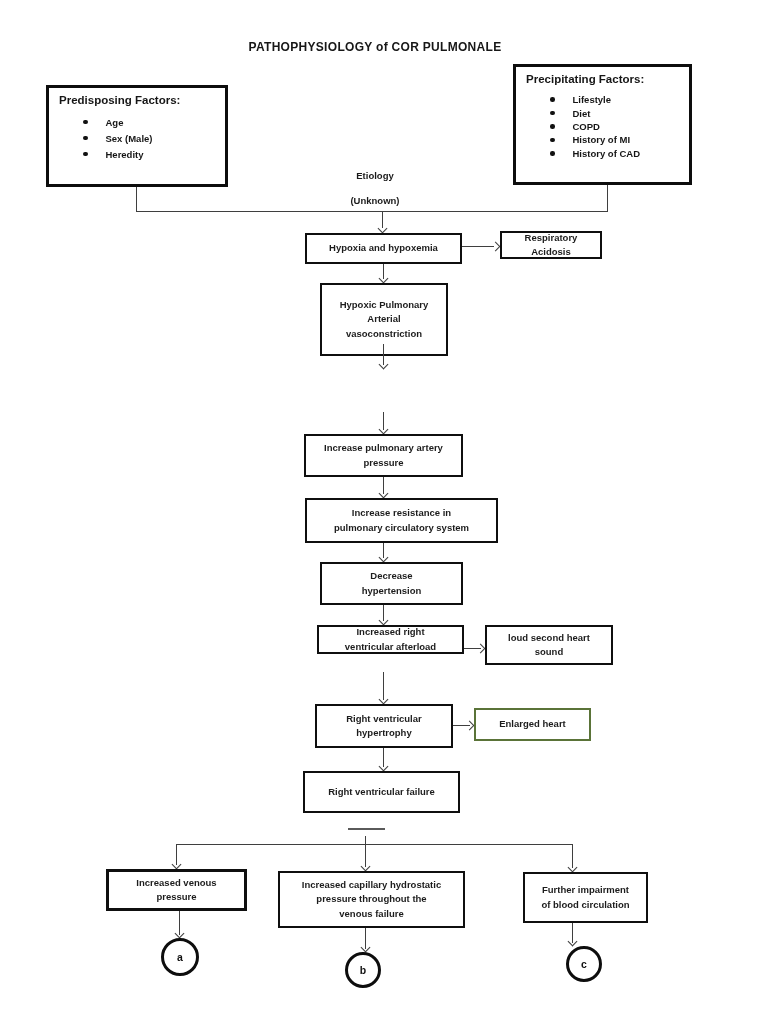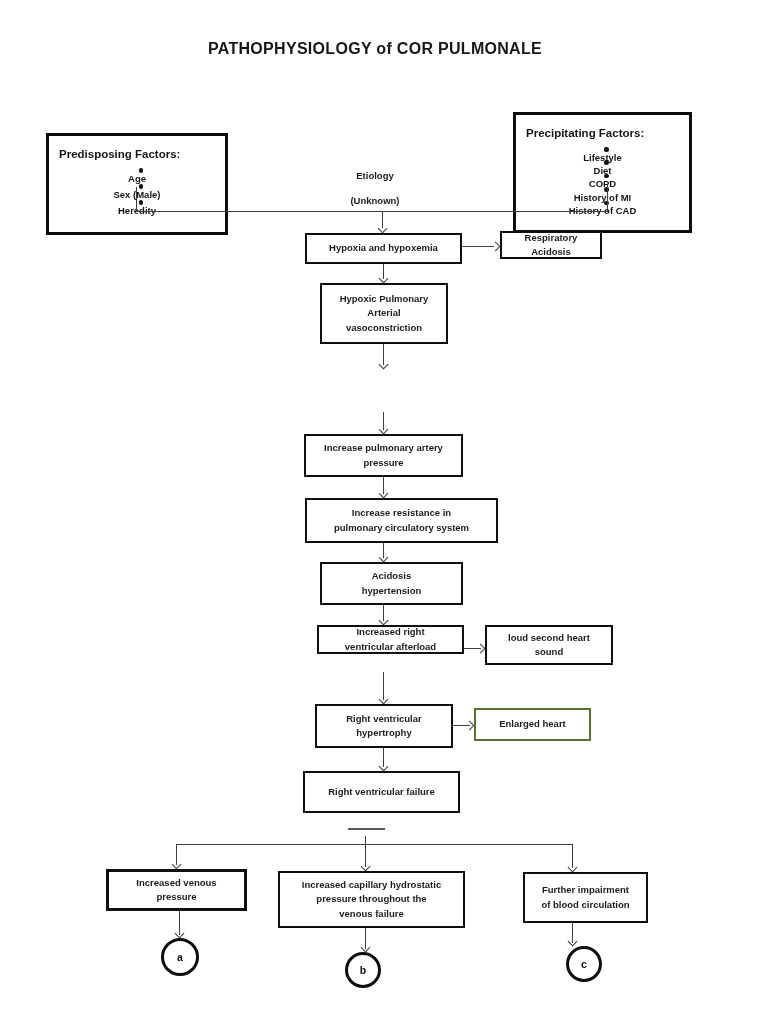--- a/index.html
+++ b/index.html
@@ -2,36 +2,36 @@
 <html><head>
 <meta charset="utf-8">
 <style>
   html,body { margin:0; padding:0; background:#ffffff; }
   .page {
     position:relative; width:768px; height:1024px; background:#ffffff;
     font-family:"Liberation Sans", sans-serif; color:#1c1c1c; overflow:hidden;
   }
   .title {
     position:absolute; left:0; top:40px; width:750px; text-align:center;
-    font-size:16px; font-weight:700; letter-spacing:0.3px; color:#171717;
+    font-size:12px; font-weight:700; letter-spacing:0.3px; color:#171717;
   }
   .box {
     position:absolute; box-sizing:border-box; background:#fff;
     border:2.5px solid #0f0f0f; display:flex; align-items:center; justify-content:center;
     text-align:center; font-weight:700; font-size:9.5px; line-height:1.5; color:#1c1c1c;
     padding:2px 4px;
   }
   .box .lbl { white-space:pre-line; }
   .factor-box {
     position:absolute; box-sizing:border-box; background:#fff; border:3px solid #0d0d0d;
-    padding:10px 8px; font-weight:700; color:#161616;margin-top:48px;
+    padding:4px 8px; font-weight:700; color:#161616;
   }
   .factor-heading { font-size:11.5px; margin:2px 0 8px 2px; }
   .factor-list { list-style:none; margin:0; padding:0; font-size:9.5px; }
-  .factor-list li { display:flex; align-items:center;flex-direction:column; }
+  .factor-list li { display:flex; align-items:center; }
   .dot { width:4.5px; height:4.5px; border-radius:50%; background:#111; margin-left:26px; margin-right:18px; flex:0 0 auto; }
   .lh16 li { height:16px; }
   .lh13 li { height:13.4px; }
   .etio { position:absolute; width:150px; text-align:center; font-size:9.5px; font-weight:700; color:#1a1a1a; }
   .vl { position:absolute; width:1.4px; background:#3f3f3f; }
   .hl { position:absolute; height:1.4px; background:#3f3f3f; }
   .dash { position:absolute; height:1.6px; background:#5a5a5a; }
   .hd { position:absolute; width:6px; height:6px; border-left:1.5px solid #3d3d3d; border-bottom:1.5px solid #3d3d3d; transform:rotate(-45deg); }
   .hr { position:absolute; width:6px; height:6px; border-top:1.5px solid #3d3d3d; border-right:1.5px solid #3d3d3d; transform:rotate(45deg); }
   .green { border-color:#5a7338; }
@@ -106,21 +106,21 @@
     </div>
 
   <div class="hl" style="left:462px;top:246px;width:32px"></div>
   <div class="hr" style="left:492px;top:243px"></div>
   <div class="box" style="left:500px;top:231px;width:102px;height:28px">
       <span class="lbl">Respiratory Acidosis</span>
     </div>
 
   <div class="vl" style="left:383px;top:264px;height:15px"></div>
   <div class="hd" style="left:380px;top:275px"></div>
-  <div class="box" style="left:320px;top:283px;width:128px;height:61px">
+  <div class="box" style="left:320px;top:283px;width:128px;height:73px">
       <span class="lbl">Hypoxic Pulmonary
 Arterial
 vasoconstriction</span>
     </div>
 
   <div class="vl" style="left:383px;top:344px;height:21px"></div>
   <div class="hd" style="left:380px;top:361px"></div>
 
   <div class="vl" style="left:383px;top:412px;height:18px"></div>
   <div class="hd" style="left:380px;top:426px"></div>
@@ -132,21 +132,21 @@
   <div class="vl" style="left:383px;top:477px;height:17px"></div>
   <div class="hd" style="left:380px;top:490px"></div>
   <div class="box" style="left:305px;top:498px;width:193px;height:45px">
       <span class="lbl">Increase resistance in
 pulmonary circulatory system</span>
     </div>
 
   <div class="vl" style="left:383px;top:543px;height:15px"></div>
   <div class="hd" style="left:380px;top:554px"></div>
   <div class="box" style="left:320px;top:562px;width:143px;height:43px">
-      <span class="lbl">Acidosis
+      <span class="lbl">Decrease
 hypertension</span>
     </div>
 
   <div class="vl" style="left:383px;top:605px;height:16px"></div>
   <div class="hd" style="left:380px;top:617px"></div>
   <div class="box" style="left:317px;top:625px;width:147px;height:29px">
       <span class="lbl">Increased right
 ventricular afterload</span>
     </div>
 

